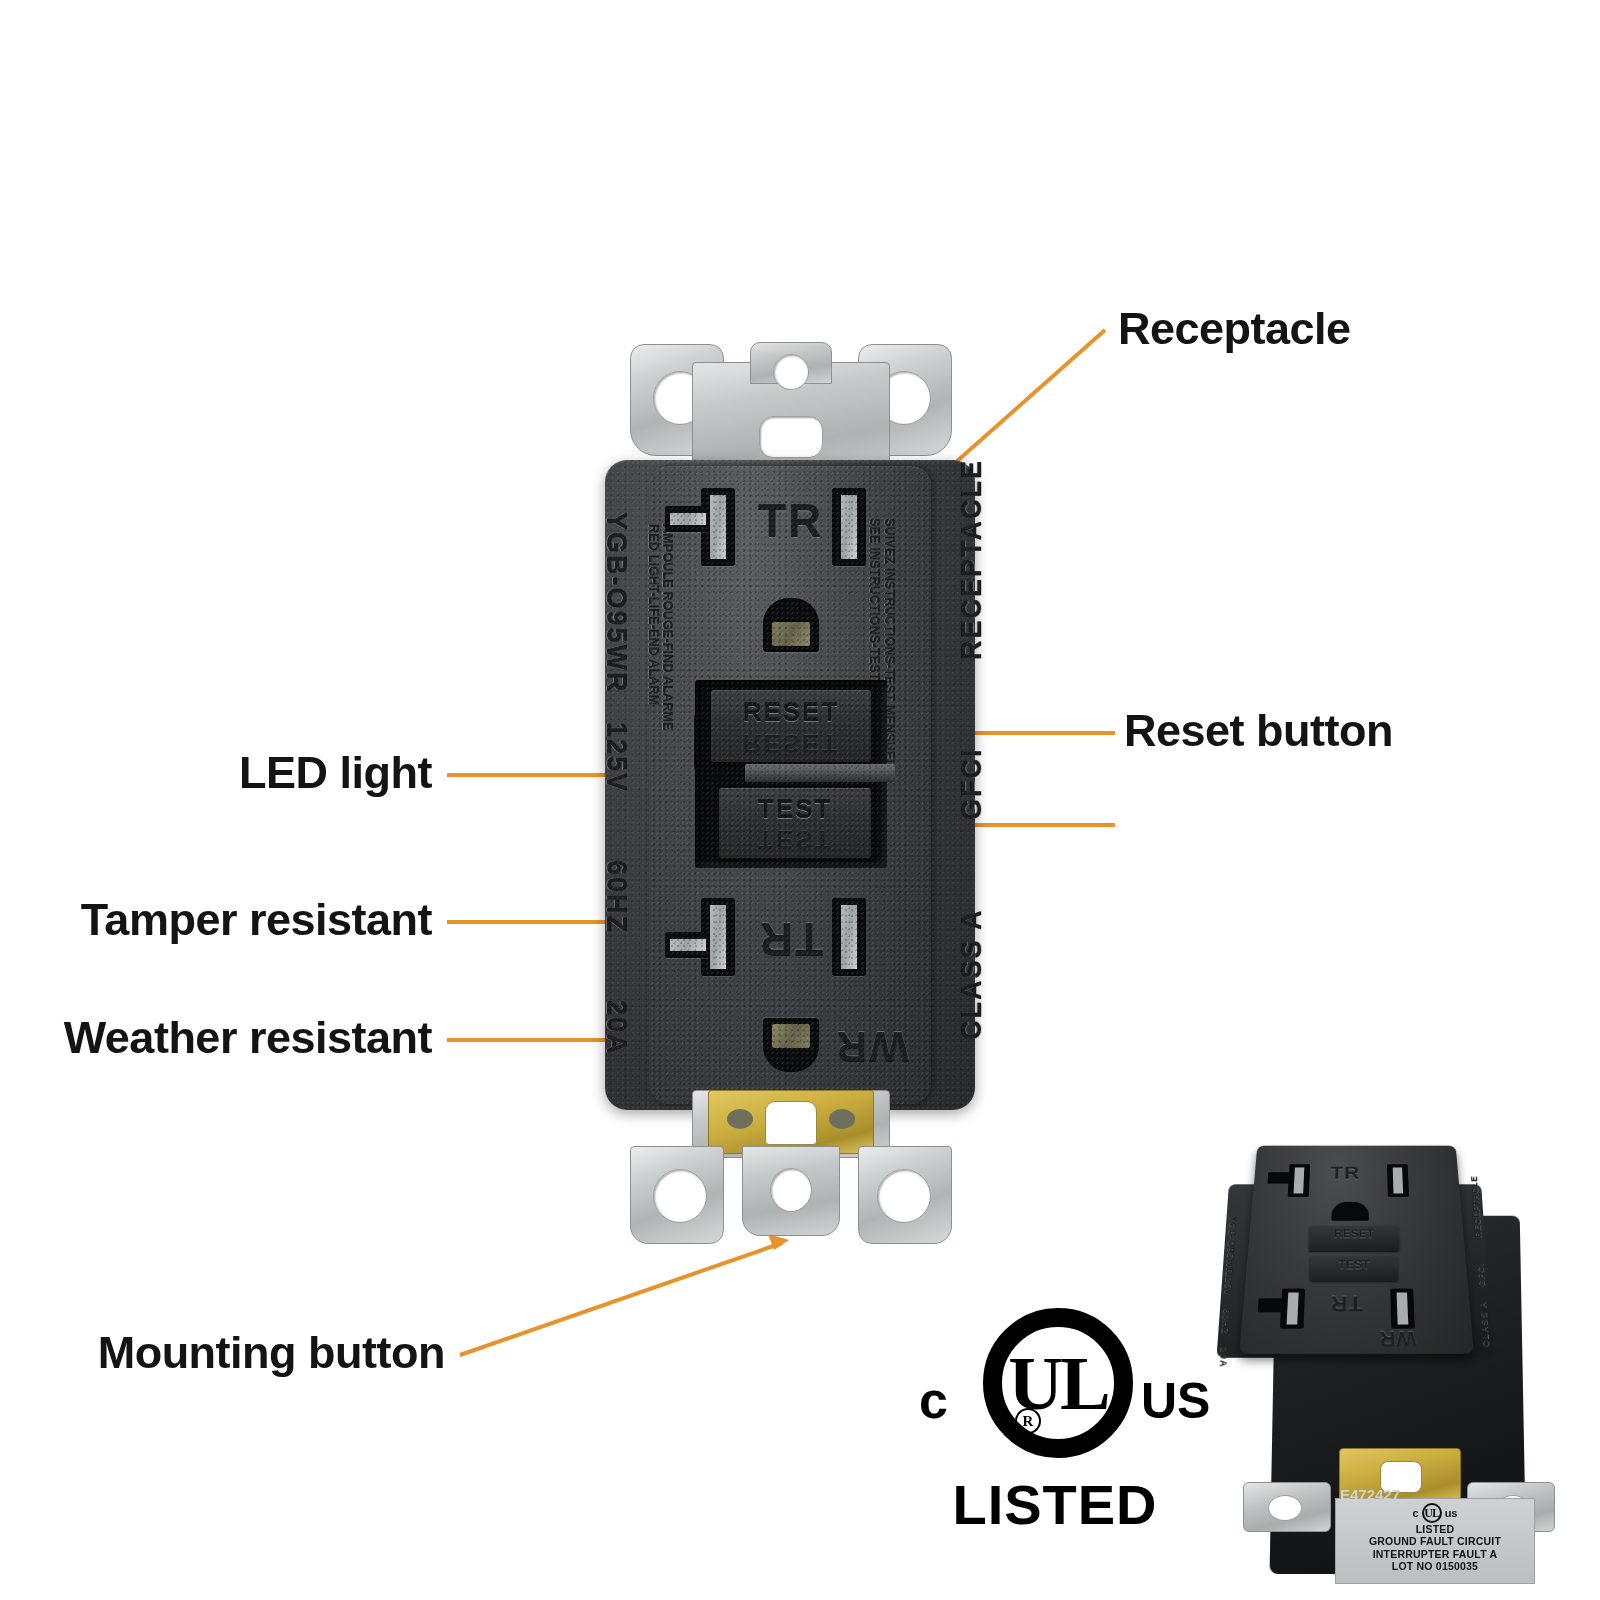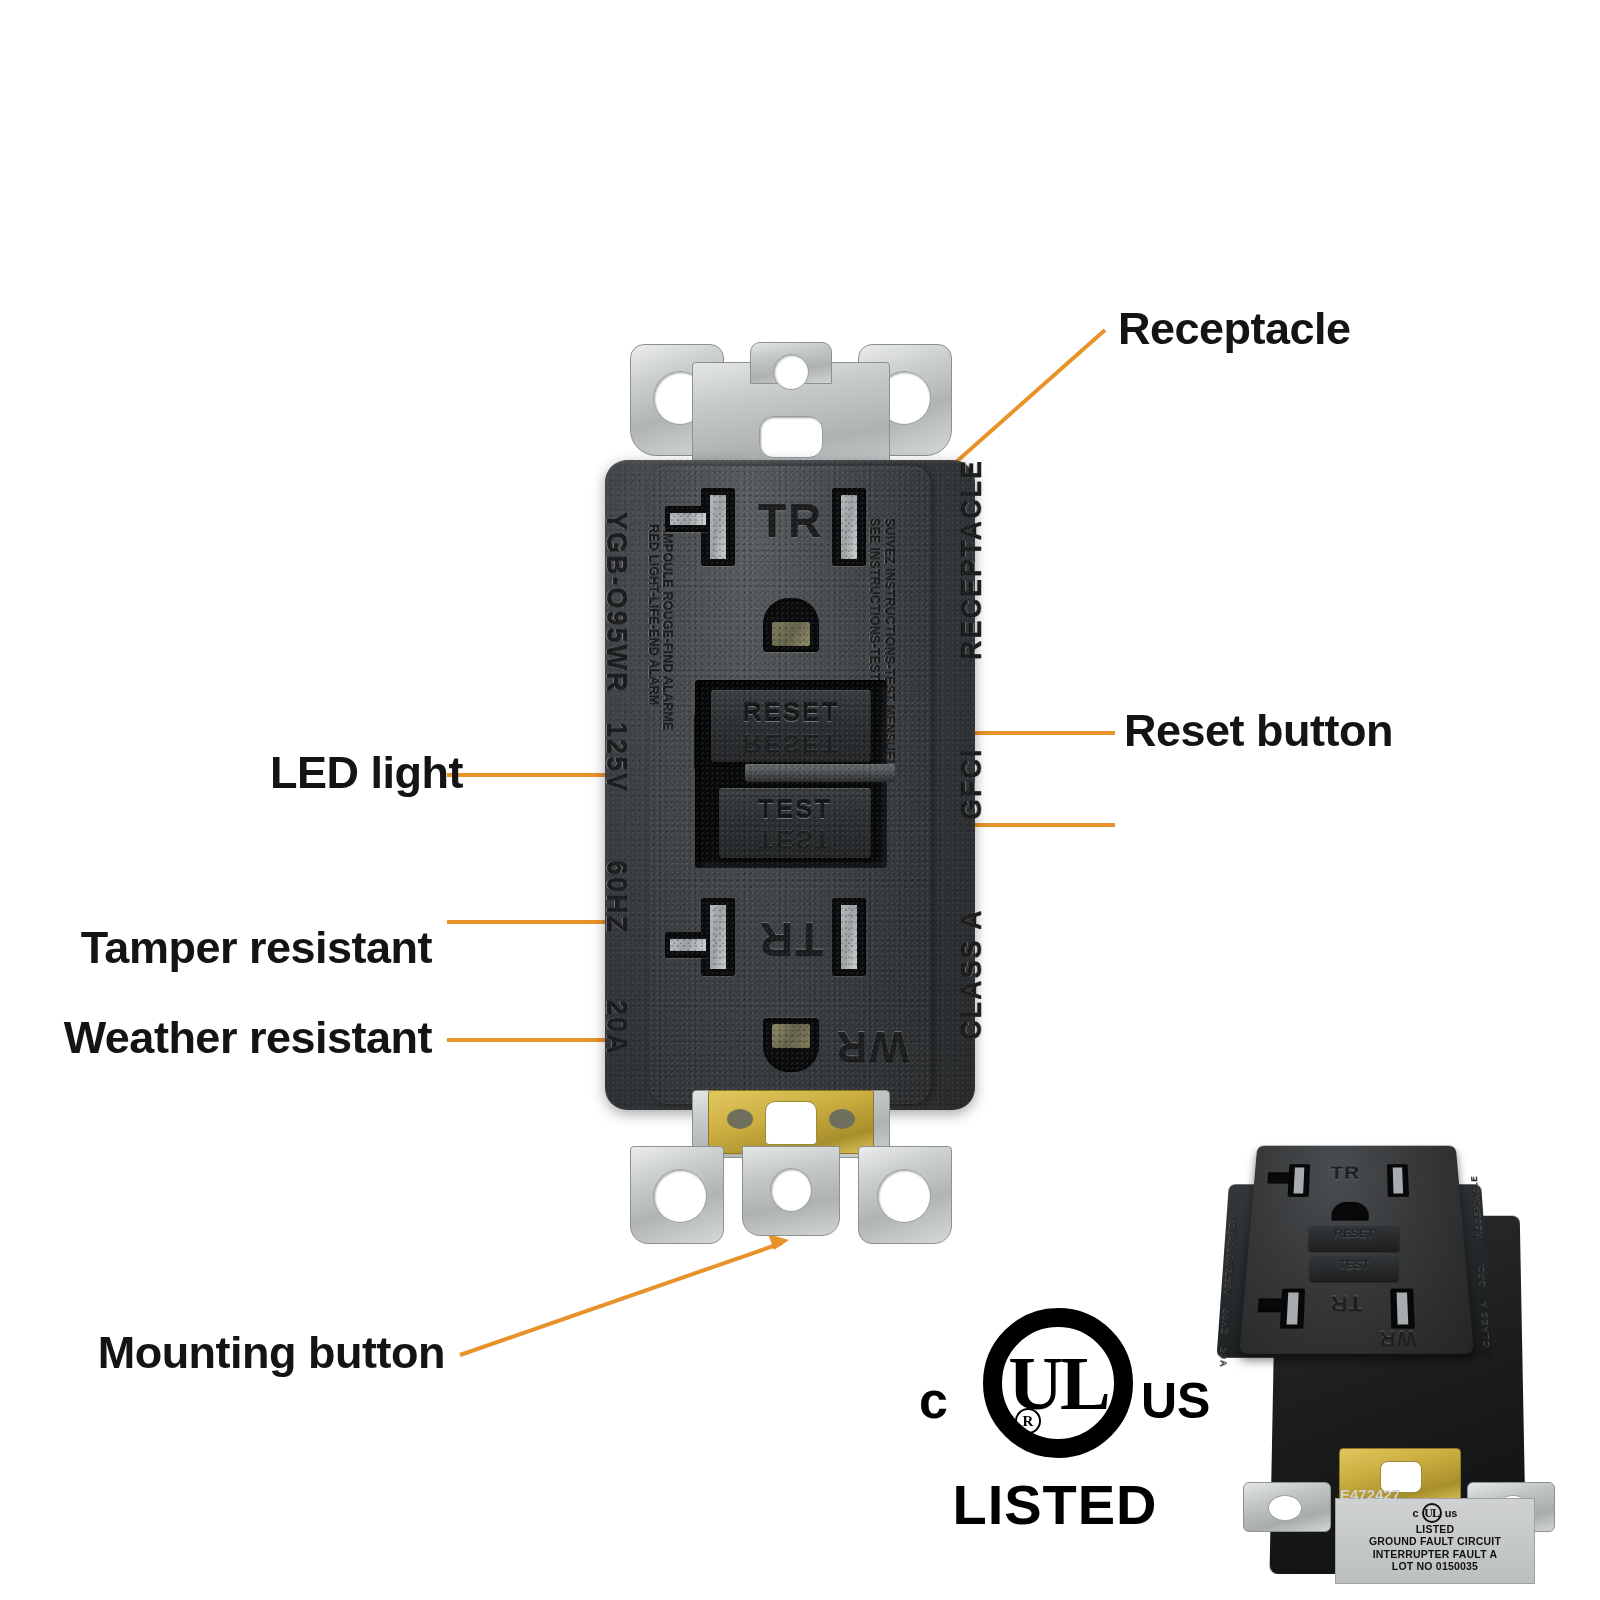--- a/index.html
+++ b/index.html
@@ -355,23 +355,23 @@
       <line x1="460" y1="1355" x2="782" y2="1243" stroke="#E8922A" stroke-width="4"></line>
       <polygon points="789,1240 768,1234 774,1250" fill="#E8922A"></polygon>
     </g>
   </svg>
 
   <div class="callout right" style="left:1118px;top:303px;">Receptacle</div>
 
   <div class="callout right" style="left:1124px;top:705px;">Reset button</div>
 
 
-  <div class="callout left" style="left:0px;top:747px;width:432px;padding-left:31px;">LED light</div>
-
-  <div class="callout left" style="left:0px;top:894px;width:432px;margin-top:28px;">Tamper resistant</div>
+  <div class="callout left" style="left:0px;top:747px;width:432px;">LED light</div>
+
+  <div class="callout left" style="left:0px;top:894px;width:432px;">Tamper resistant</div>
 
   <div class="callout left" style="left:0px;top:1012px;width:432px;">Weather resistant</div>
 
   <div class="callout left" style="left:0px;top:1327px;width:445px;">Mounting button</div>
 
   <div id="outlet-assembly">
 
     <div id="top-bracket">
       <div class="strap-wing" style="left:0;top:14px;border-radius:14px 14px 4px 26px;">
         <div class="strap-hole" style="left:22px;top:26px;width:52px;height:52px;"></div>

